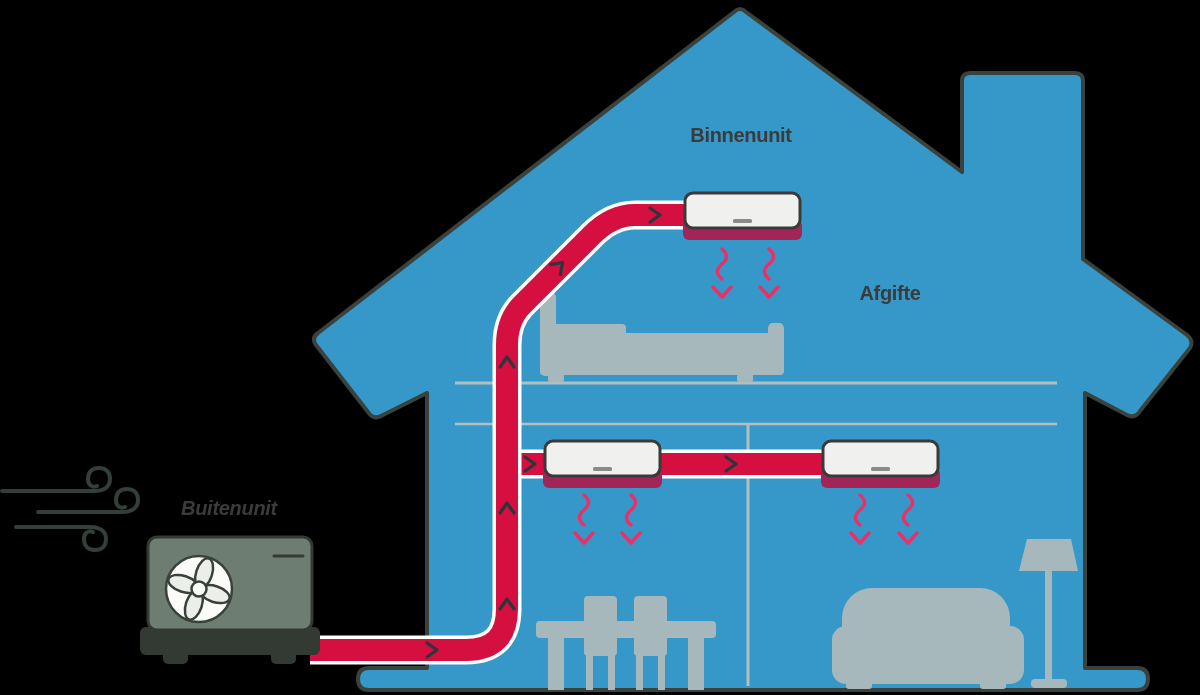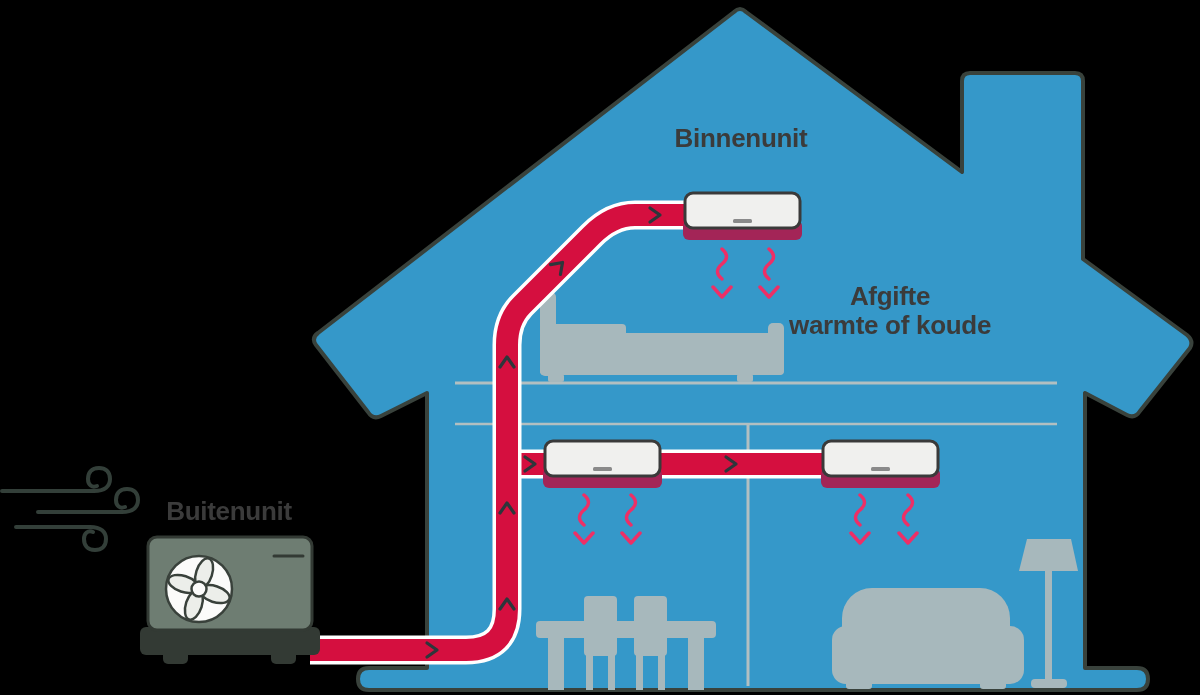--- a/index.html
+++ b/index.html
@@ -1,24 +1,24 @@
 <!DOCTYPE html>
 <html><head>
 <meta charset="utf-8">
 <style>
   html,body{margin:0;padding:0;background:#000;}
   .stage{position:relative;width:1200px;height:695px;background:#000;overflow:hidden;
          font-family:"Liberation Sans",sans-serif;}
   .stage svg{position:absolute;left:0;top:0;}
-  .label{position:absolute;color:#3b3b3b;font-weight:800;font-size:26px;
+  .label{position:absolute;color:#3b3b3b;font-weight:800;font-size:20px;
          letter-spacing:-0.3px;text-align:center;line-height:1.12;
          font-family:"Liberation Sans",sans-serif;}
   #lbl-binnenunit{left:641px;top:124px;width:200px;}
   #lbl-afgifte{left:740px;top:282px;width:300px;}
-  #lbl-buitenunit{left:129px;top:497px;width:200px;}
+  #lbl-buitenunit{left:129px;top:497px;width:200px;font-style:italic;}
 </style>
 </head>
 <body>
 
 <div class="stage">
 
 <svg width="1200" height="695" viewBox="0 0 1200 695">
 
   <path d="M 734,12 Q 740,6 746,12
            L 962,172 L 962,81 Q 962,73 970,73 L 1075,73 Q 1083,73 1083,81
@@ -151,18 +151,17 @@
     <path d="M 2,491 L 94,491 C 105,491 110,486 110,479 C 110,471 105,468 99,468 C 91,468 88,473 88,479 C 88,485 92,488 97,486"></path>
     <path d="M 38,512 L 122,512 C 133,512 138,507 138,500 C 138,492 133,489 127,489 C 119,489 116,494 116,500 C 116,506 120,509 125,507"></path>
     <path d="M 16,527 L 90,527 C 101,527 106,532 106,539 C 106,547 101,550 95,550 C 87,550 84,545 84,539 C 84,533 88,530 93,532"></path>
   </g>
 </svg>
 
 <div class="label" id="lbl-binnenunit">Binnenunit</div>
 
 <div class="label" id="lbl-afgifte">
   <span>Afgifte</span><br>
-  <span>warmte of koude</span>
 </div>
 
 <div class="label" id="lbl-buitenunit">Buitenunit</div>
 
 </div>
 
 </body></html>

